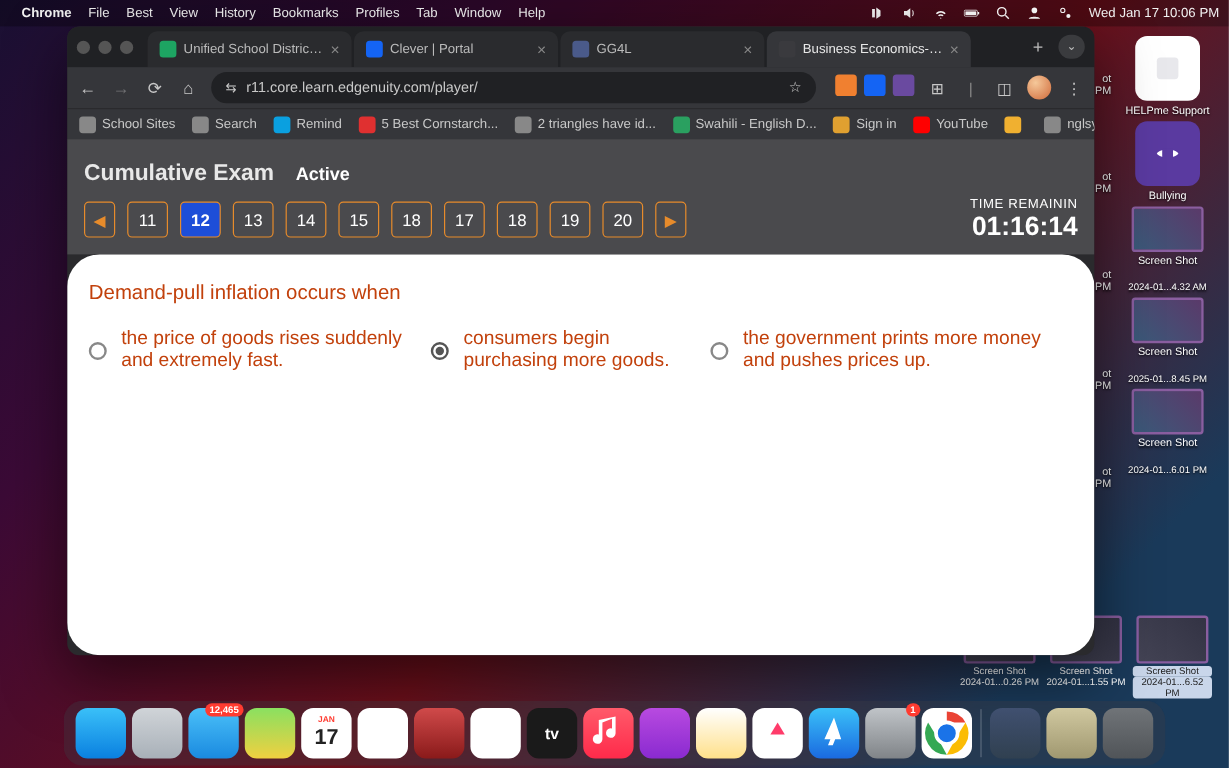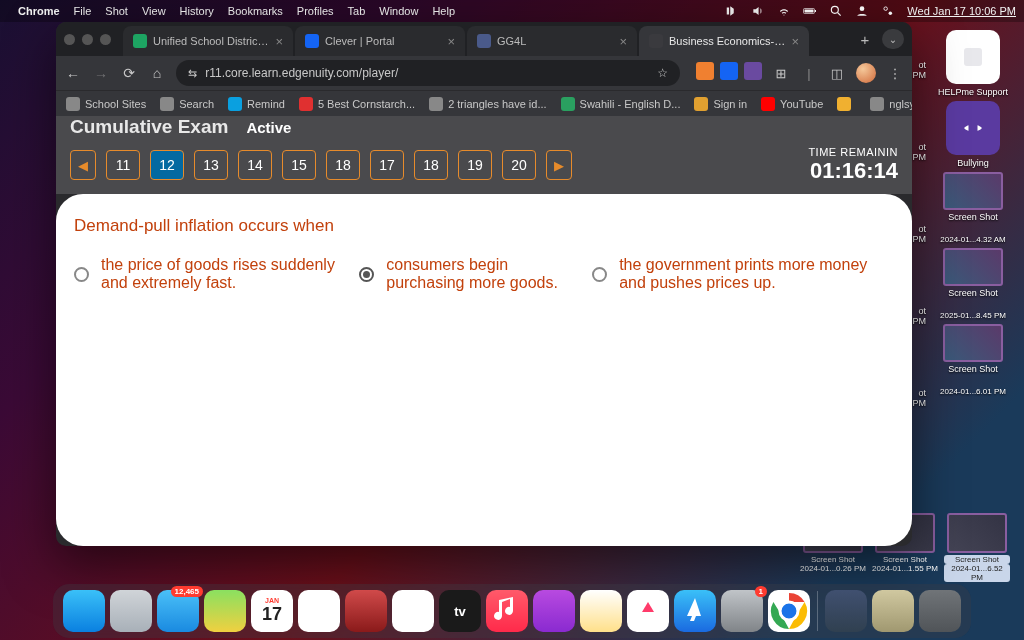--- a/index.html
+++ b/index.html
@@ -7,21 +7,21 @@
   body {
     background: linear-gradient(135deg,#1a1033 0%,#3b0a36 25%,#6b0f1a 55%,#1a3a5a 85%);
     position:relative; color:#eee;
   }
   
   .menubar { height:22px; background:rgba(0,0,0,.28); display:flex; align-items:center; font-size:11px; color:#f2f2f2; padding:0 8px; }
   .menubar .apple { font-size:12px; margin-right:10px; }
   .menubar .m-item { margin-right:14px; }
   .menubar .m-item.bold { font-weight:600; }
   .menubar .spacer { flex:1; }
-  .menubar .r-item { margin-left:12px; display:flex; align-items:center;text-decoration:underline; }
+  .menubar .r-item { margin-left:12px; display:flex; align-items:center; }
   .menubar svg { width:14px; height:14px; fill:#f2f2f2; }
 
   
   .desk-icons { position:absolute; right:6px; top:30px; width:90px; display:flex; flex-direction:column; align-items:center; gap:4px; }
   .desk-ic { width:80px; text-align:center; font-size:9px; color:#fff; }
   .desk-ic .sq { width:54px; height:54px; margin:0 auto 3px; border-radius:10px; background:#fff; display:flex; align-items:center; justify-content:center; }
   .desk-ic .sq.purple { background:#5a3aa0; }
   .desk-ic .sq svg { width:30px; height:30px; }
   .desk-ic .thumb { width:60px; height:38px; margin:0 auto 2px; border:2px solid #8a5ea0; border-radius:3px; background:linear-gradient(45deg,#3a5a7a,#5a3a6a); }
   .desk-ic .cap { text-shadow:0 1px 2px #000; }
@@ -56,29 +56,29 @@
   .addr-right { display:flex; align-items:center; gap:10px; }
   .addr-right .ic { width:18px; height:18px; display:flex; align-items:center; justify-content:center; color:#c8c8c8; font-size:13px; }
   .avatar { width:20px; height:20px; border-radius:50%; background:radial-gradient(circle at 35% 30%,#f5c89a,#d06a3a); }
   .ext-ic { width:18px; height:18px; border-radius:3px; }
 
   .bmbar { height:26px; background:#35363a; border-top:1px solid #2a2a2d; display:flex; align-items:center; padding:0 10px; gap:14px; font-size:11px; color:#c8c8c8; }
   .bm { display:flex; align-items:center; gap:5px; white-space:nowrap; }
   .bm .bic { width:14px; height:14px; border-radius:3px; }
 
   
-  .eg-head { background:#4a4a4d; padding:0 14px 10px; }
+  .eg-head { background:#4a4a4d; padding:18px 14px 10px; }
   .eg-title-row { display:flex; align-items:baseline; gap:18px; }
   .eg-title { color:#e8e8e8; font-size:19px; font-weight:600; }
   .eg-status { color:#fff; font-size:15px; font-weight:600; }
   .eg-navrow { margin-top:8px; display:flex; align-items:center; gap:10px; }
   .qnav { width:26px; height:30px; border:1px solid #e78b2b; border-radius:4px; color:#e78b2b; display:flex; align-items:center; justify-content:center; font-size:13px; background:transparent; }
   .qnums { display:flex; gap:10px; }
   .qnum { width:34px; height:30px; border:1px solid #e78b2b; border-radius:4px; color:#fff; display:flex; align-items:center; justify-content:center; font-size:14px; background:transparent; }
-  .qnum.active { background:#0369a1; }
+  .qnum.active { background:#1d4ed8;font-weight:bold; }
   .timer { margin-left:auto; text-align:right; color:#fff; }
   .timer .lbl { font-size:11px; letter-spacing:.5px; }
   .timer .val { font-size:22px; font-weight:600; }
 
   .content { flex:1; background:#fff; color:#c2410c; padding:22px 18px; overflow:auto;border-radius:27px; }
   .qtext { font-size:17px; margin-bottom:20px; }
   .opts { display:flex; flex-direction:row; gap:8px; }
   .opt { display:flex; align-items:center; gap:12px; font-size:16px; }
   .radio { width:15px; height:15px; border:2px solid #888; border-radius:50%; flex-shrink:0; position:relative; }
   .radio.sel { border-color:#555; }
@@ -89,21 +89,21 @@
   .dock .app { width:42px; height:42px; border-radius:10px; position:relative; }
   .dock .sep { width:1px; height:40px; background:rgba(255,255,255,.25); margin:0 2px; }
   .badge { position:absolute; top:-4px; right:-4px; background:#ff3b30; color:#fff; font-size:8px; padding:1px 4px; border-radius:8px; font-weight:600; }
 </style>
 </head>
 <body>
 
 <div class="menubar">
   <span class="apple"></span>
   <span class="m-item bold">Chrome</span>
-  <span id="menu-items"><span class="m-item">File</span><span class="m-item">Shot</span><span class="m-item">View</span><span class="m-item">History</span><span class="m-item">Bookmarks</span><span class="m-item">Profiles</span><span class="m-item">Tab</span><span class="m-item">Window</span><span class="m-item">Help</span></span>
+  <span id="menu-items"><span class="m-item">File</span><span class="m-item">Best</span><span class="m-item">View</span><span class="m-item">History</span><span class="m-item">Bookmarks</span><span class="m-item">Profiles</span><span class="m-item">Tab</span><span class="m-item">Window</span><span class="m-item">Help</span></span>
   <span class="spacer"></span>
   <span class="r-item">
       <svg viewBox="0 0 24 24">
         <rect x="3" y="6" width="4" height="12"></rect>
         <path d="M9 4 v16 l6 -4 v-8 z"></path>
       </svg>
     </span>
   <span class="r-item">
       <svg viewBox="0 0 24 24">
         <path d="M4 9v6h4l5 4V5L8 9H4z"></path>

